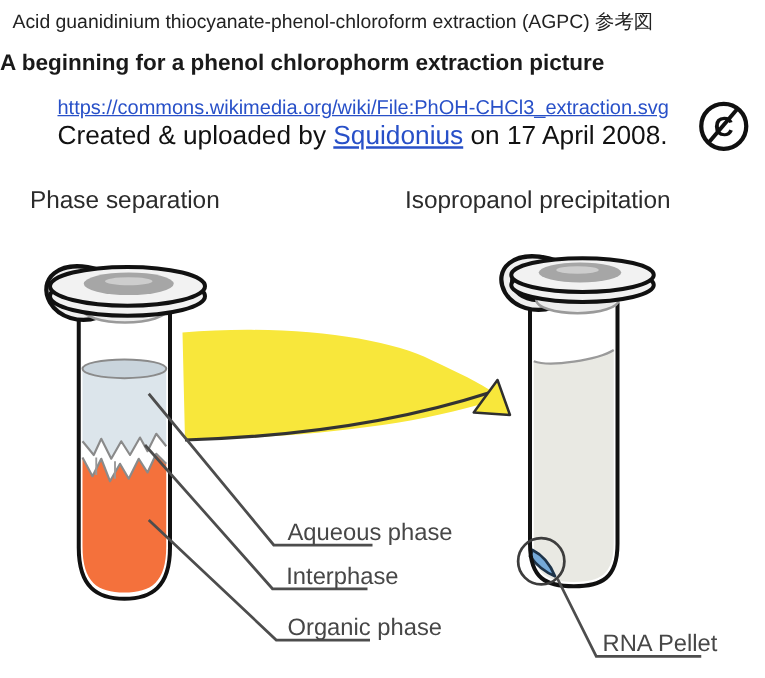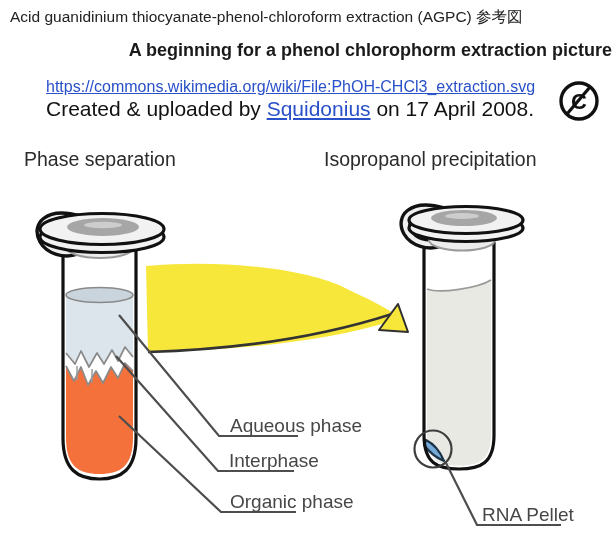--- a/index.html
+++ b/index.html
@@ -5,21 +5,21 @@
   html,body{margin:0;padding:0;}
   body{
     width:612px;height:542px;background:#ffffff;position:relative;
     font-family:"Liberation Sans", sans-serif;color:#1c1c1c;overflow:hidden;
   }
   .hdr-line1{
     position:absolute;top:7px;left:10px;width:600px;
     font-size:15.5px;color:#222;white-space:nowrap;
   }
   .hdr-title{
-    position:absolute;top:40px;left:0;width:612px;text-align:right;
+    position:absolute;top:40px;left:0;width:612px;text-align:left;
     font-size:18px;font-weight:bold;color:#1a1a1a;white-space:nowrap;
   }
   .hdr-link-row{
     position:absolute;top:78px;left:46px;font-size:16px;white-space:nowrap;
   }
   .hdr-credit{
     position:absolute;top:97px;left:46px;font-size:21px;color:#111;white-space:nowrap;
   }
   a.link{color:#2850C8;text-decoration:underline;cursor:pointer;text-align:right;}
   .pd-icon{position:absolute;left:557px;top:79px;width:44px;height:44px;}

